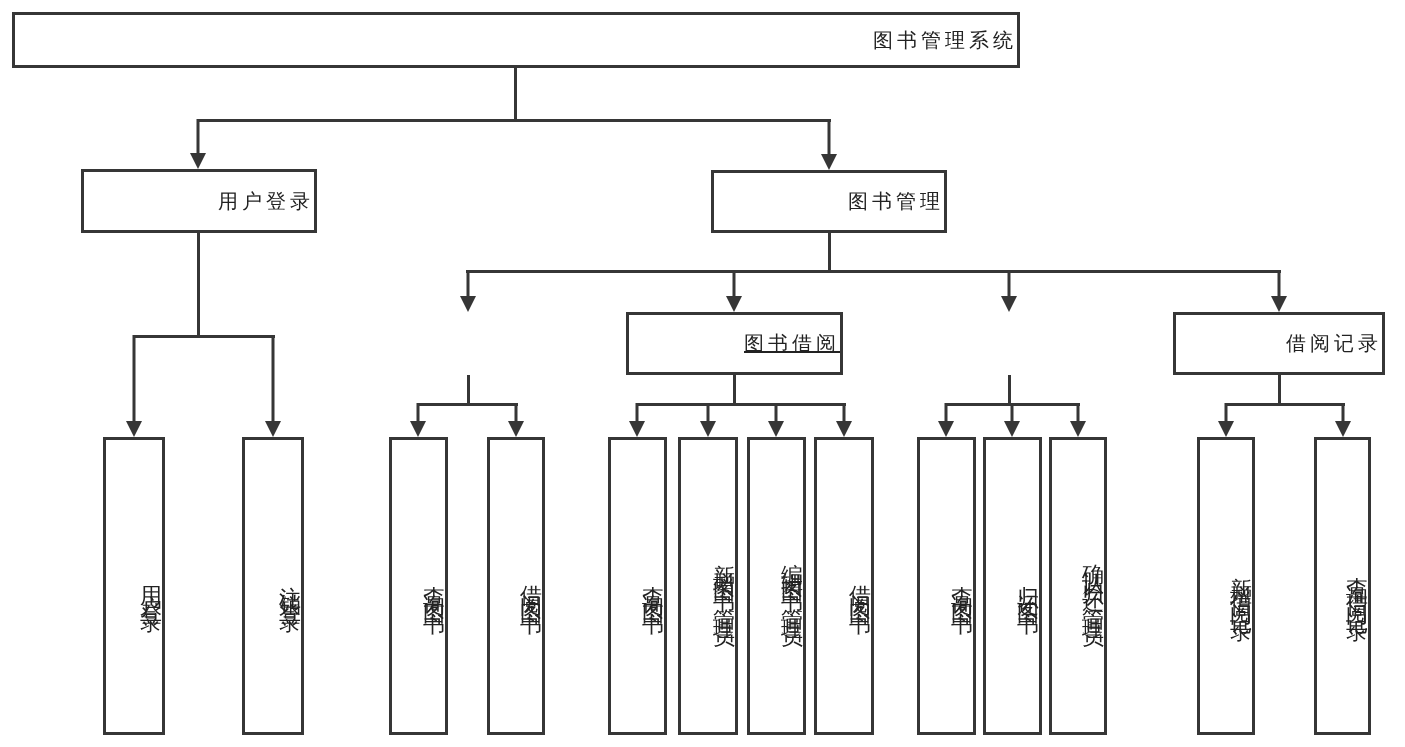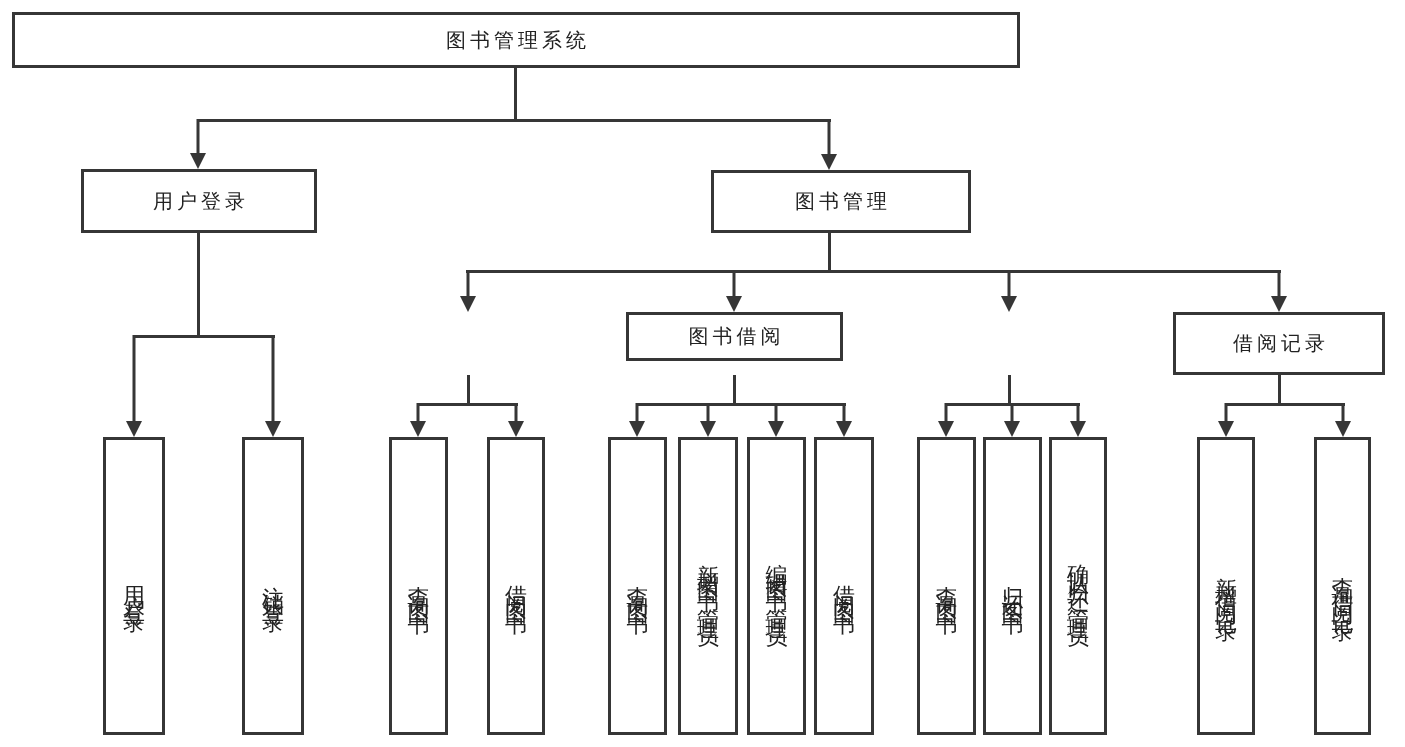--- a/index.html
+++ b/index.html
@@ -14,21 +14,21 @@
     background: #ffffff;
     overflow: hidden;
   }
   .node {
     position: absolute;
     box-sizing: border-box;
     border: 3px solid #363636;
     background: #ffffff;
     display: flex;
     align-items: center;
-    justify-content: center;
+    justify-content: flex-end;
     color: #222222;
   }
   .node.h .label {
     font-size: 20px;
     letter-spacing: 4px;
     text-indent: 4px;
     white-space: nowrap;
   }
   .node.v .label {
     writing-mode: vertical-rl;
@@ -83,25 +83,25 @@
 
 <div class="canvas">
 
   <div class="node h" style="left:12px; top:12px; width:1008px; height:56px;">
     <span class="label">图书管理系统</span>
   </div>
 
   <div class="node h" style="left:81px; top:169px; width:236px; height:64px;">
     <span class="label">用户登录</span>
   </div>
-  <div class="node h" style="left:711px; top:170px; width:260px; height:63px;font-family:Liberation Mono, monospace;">
+  <div class="node h" style="left:711px; top:170px; width:236px; height:63px;font-family:Liberation Mono, monospace;">
     <span class="label">图书管理</span>
   </div>
 
-  <div class="node h" style="left:626px; top:312px; width:217px; height:49px;">
+  <div class="node h" style="left:626px; top:312px; width:217px; height:63px;text-decoration:underline;">
     <span class="label">图书借阅</span>
   </div>
   <div class="node h" style="left:1173px; top:312px; width:212px; height:63px;">
     <span class="label">借阅记录</span>
   </div>
 
   <div class="node v" style="left:103px; top:437px; width:62px; height:298px;">
     <span class="label">用户登录</span>
   </div>
   <div class="node v" style="left:242px; top:437px; width:62px; height:298px;">

